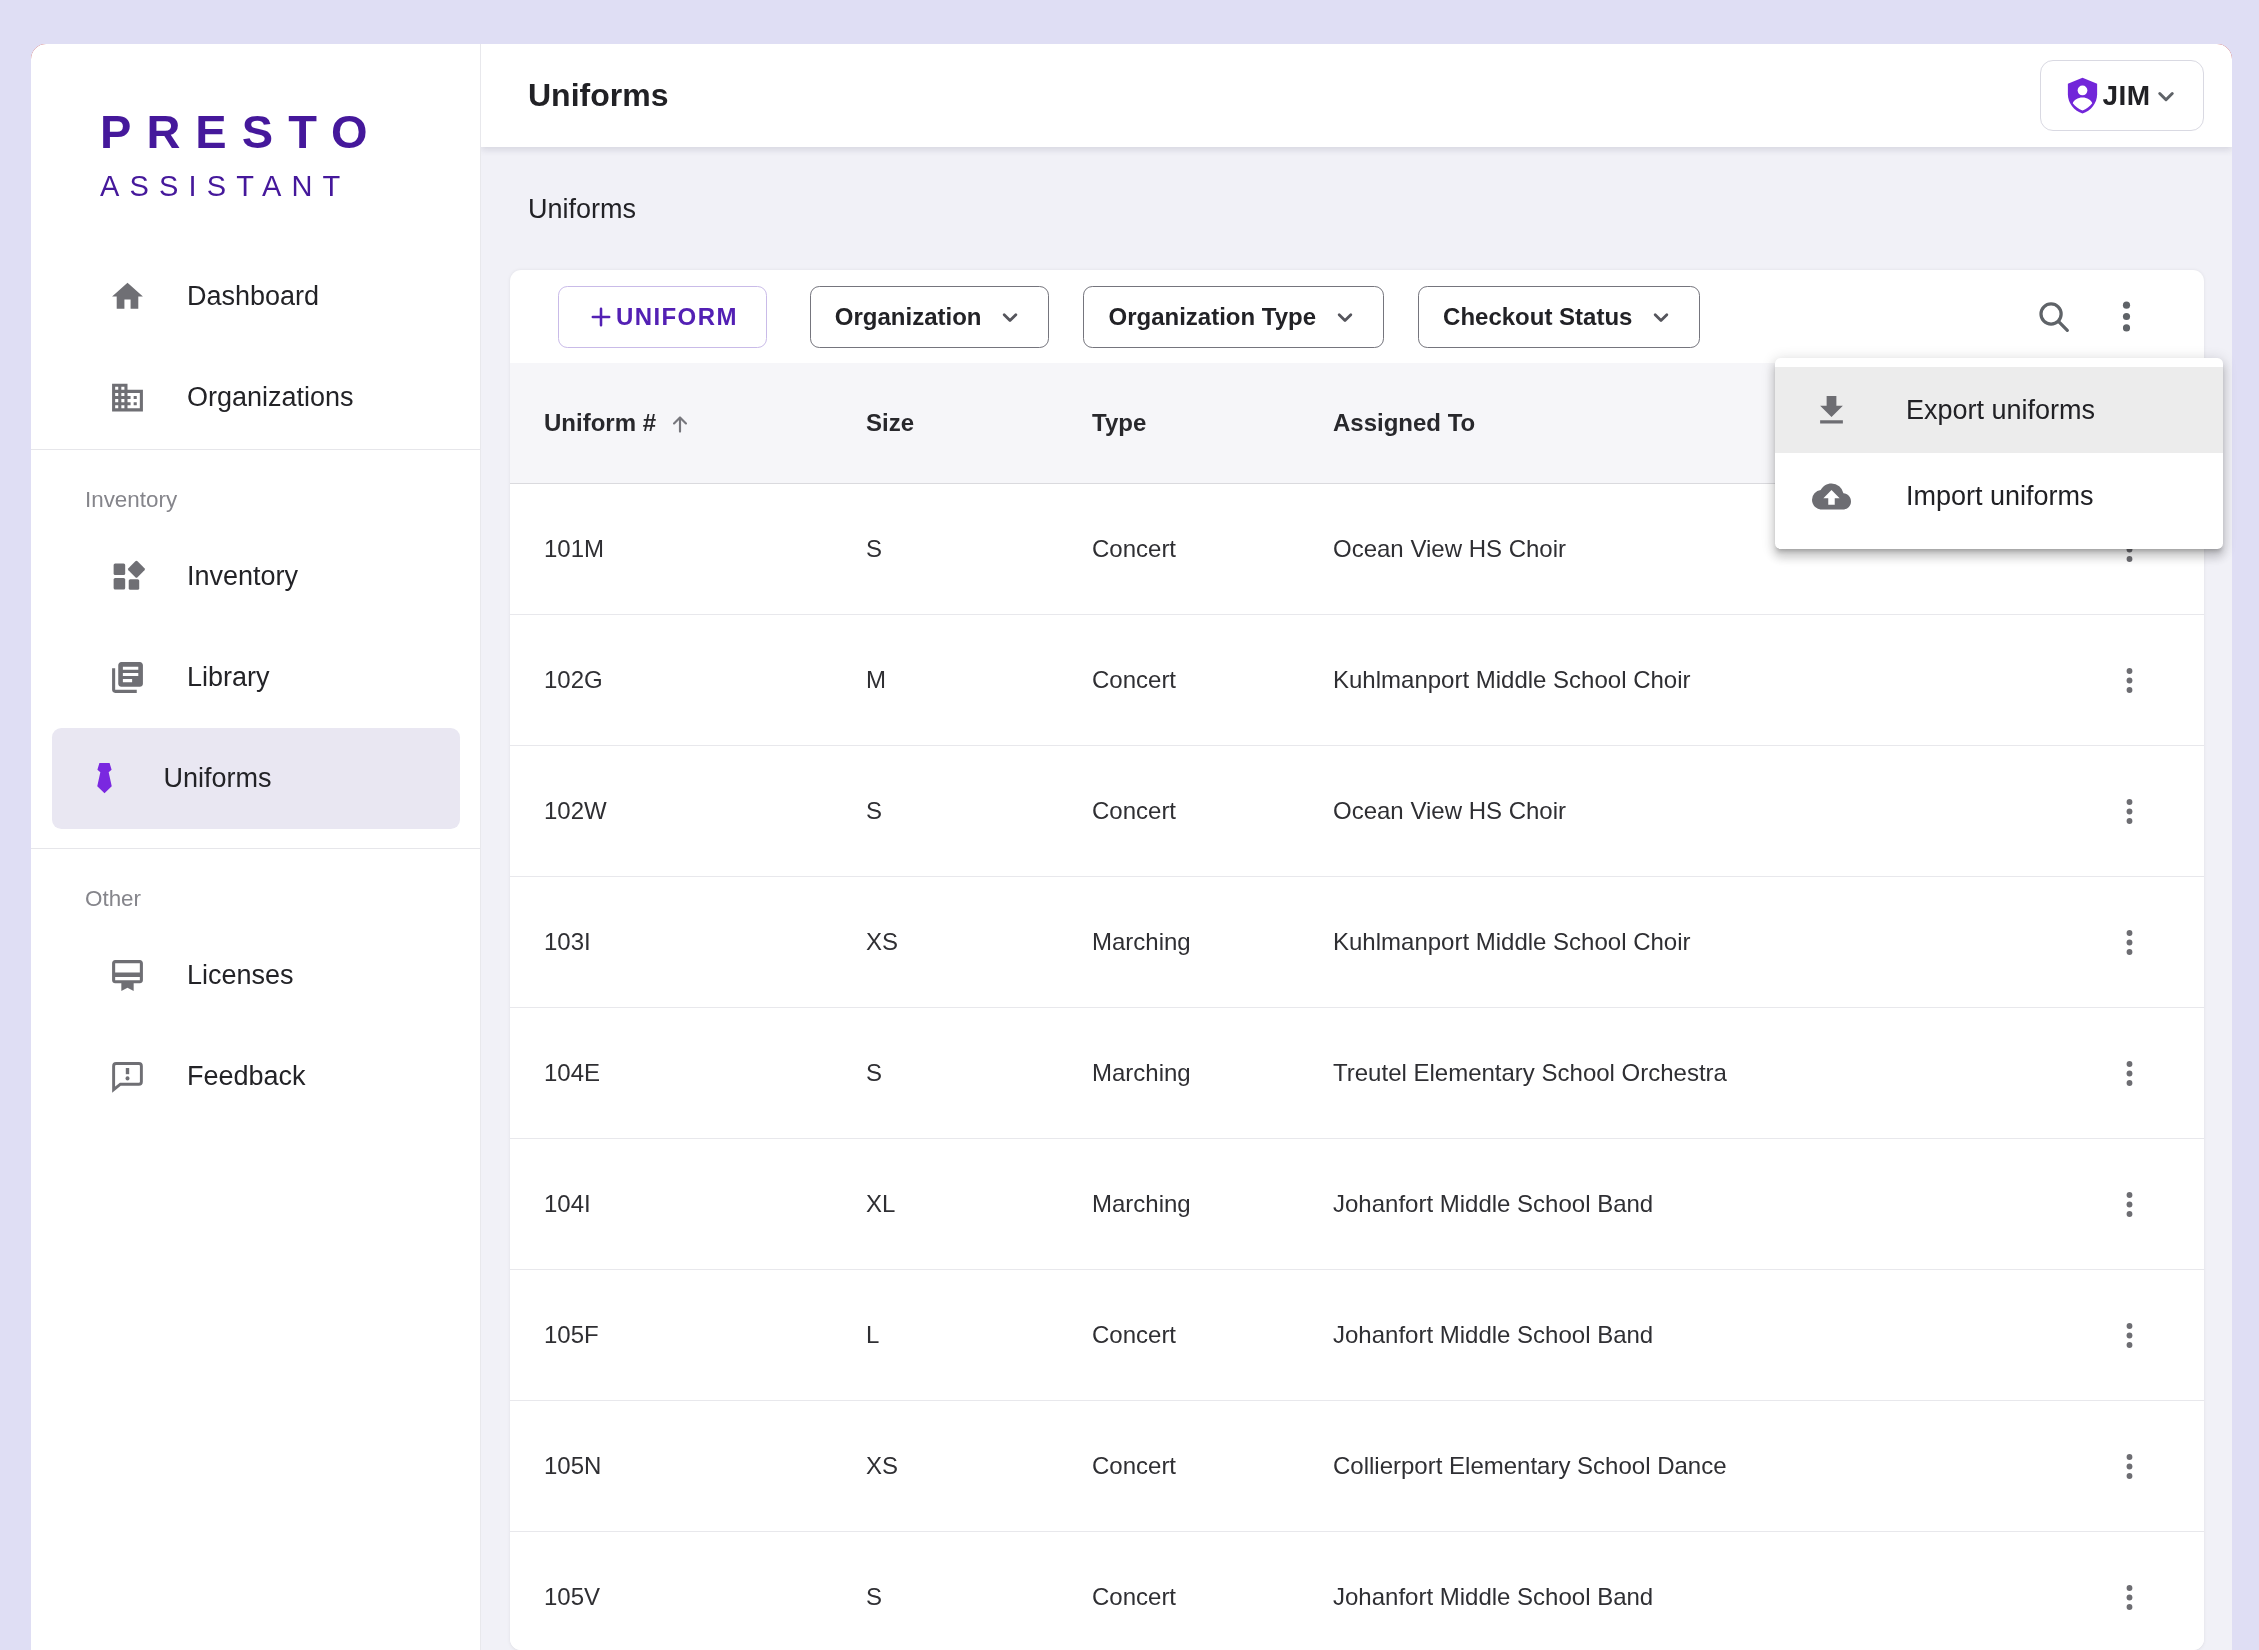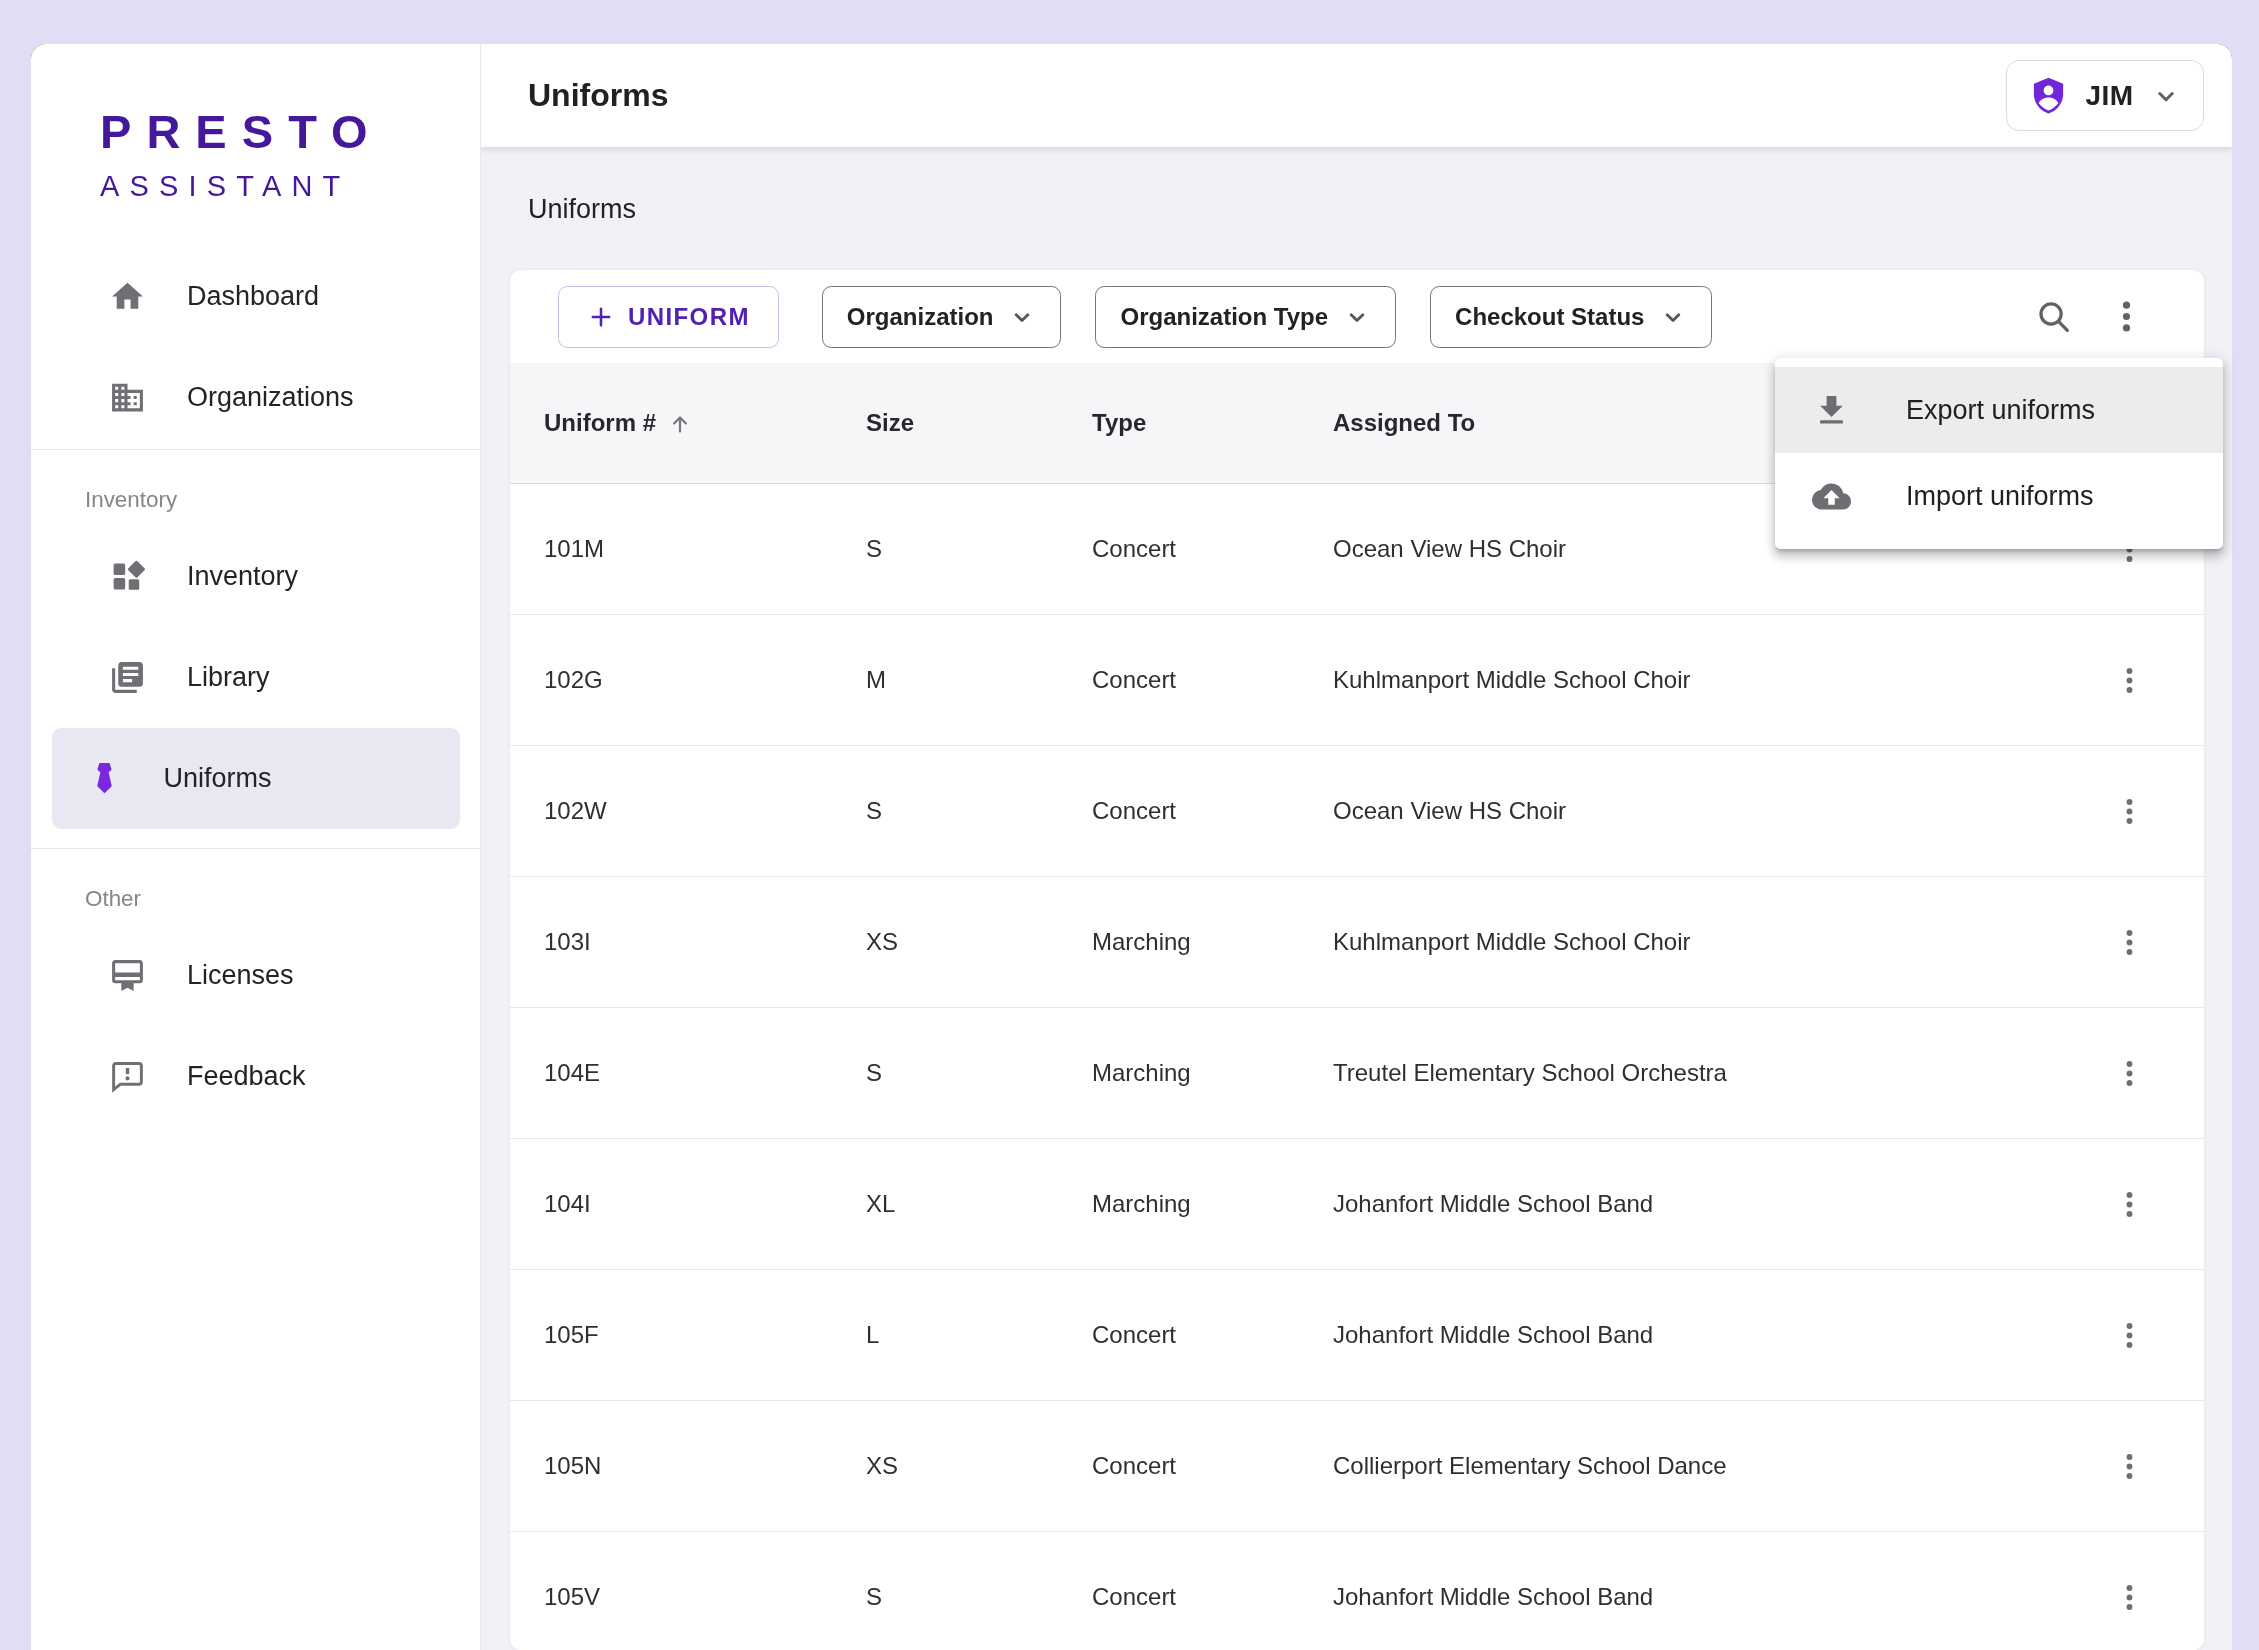--- a/index.html
+++ b/index.html
@@ -35,39 +35,39 @@
   .divider.mt { margin-top:18.6px; }
   .group-label { padding:37px 0 13px 54px; font-size:22.4px; color:#85858b; }
   
   .topbar {
     position:absolute; left:450px; top:0; width:1751px; height:103px; background:#fff;
     box-shadow:0 2.8px 6.5px rgba(60,60,90,.14); z-index:5;
     display:flex; align-items:center; padding:0 28px 0 47px;
   }
   .page-title { font-size:32px; font-weight:700; color:#212125; }
   .user-btn {
-    margin-left:auto; display:flex; align-items:center; gap:17px; height:71px; padding:0 22.4px;
+    margin-left:auto; display:flex; align-items:center; height:71px; padding:0 22.4px;
     background:#fff; border:1.4px solid #d9d9e2; border-radius:13px; cursor:pointer;
   }
   .user-name { font-size:28px; font-weight:700; letter-spacing:0.5px; color:#212125; }
   
   .content {
     position:absolute; left:450px; top:103px; width:1751px; height:1503px;
     background:#f1f1f7;
   }
   .section-title { padding:47px 0 0 47px; font-size:27px; font-weight:400; color:#222226; }
   .card {
     position:absolute; left:29px; top:123px; right:28px; bottom:0;
     background:#fff; border-radius:11.2px; box-shadow:0 0.9px 3.7px rgba(0,0,0,.08); overflow:hidden;
   }
   .toolbar { height:93px; display:flex; align-items:center; padding-left:48px; position:relative; }
   .add-btn {
     height:62px; padding:0 28px; background:#fff; border:0.9px solid #c9bbe8; border-radius:9.3px;
     color:#5320b4; font-size:24px; font-weight:700; letter-spacing:1.4px;
-    display:flex; align-items:center; gap:13px; cursor:pointer; font-family:inherit;
+    display:flex; align-items:center; gap:1px; cursor:pointer; font-family:inherit;
   }
   .filter-btn {
     height:62px; padding:12px 24px; background:#fff; border:1.4px solid #75757d; border-radius:9.3px;
     color:#222226; font-size:24px; font-weight:700; display:flex; align-items:center; gap:15px;
     cursor:pointer; font-family:inherit; margin-left:34px;
   }
   .filter-btn.first { margin-left:43px; }
   .tool-icons { position:absolute; right:56px; top:0; height:93px; display:flex; align-items:center; gap:30px; }
   .icon-btn { width:43px; height:43px; display:flex; align-items:center; justify-content:center; cursor:pointer; background:none; border:none; }
   

